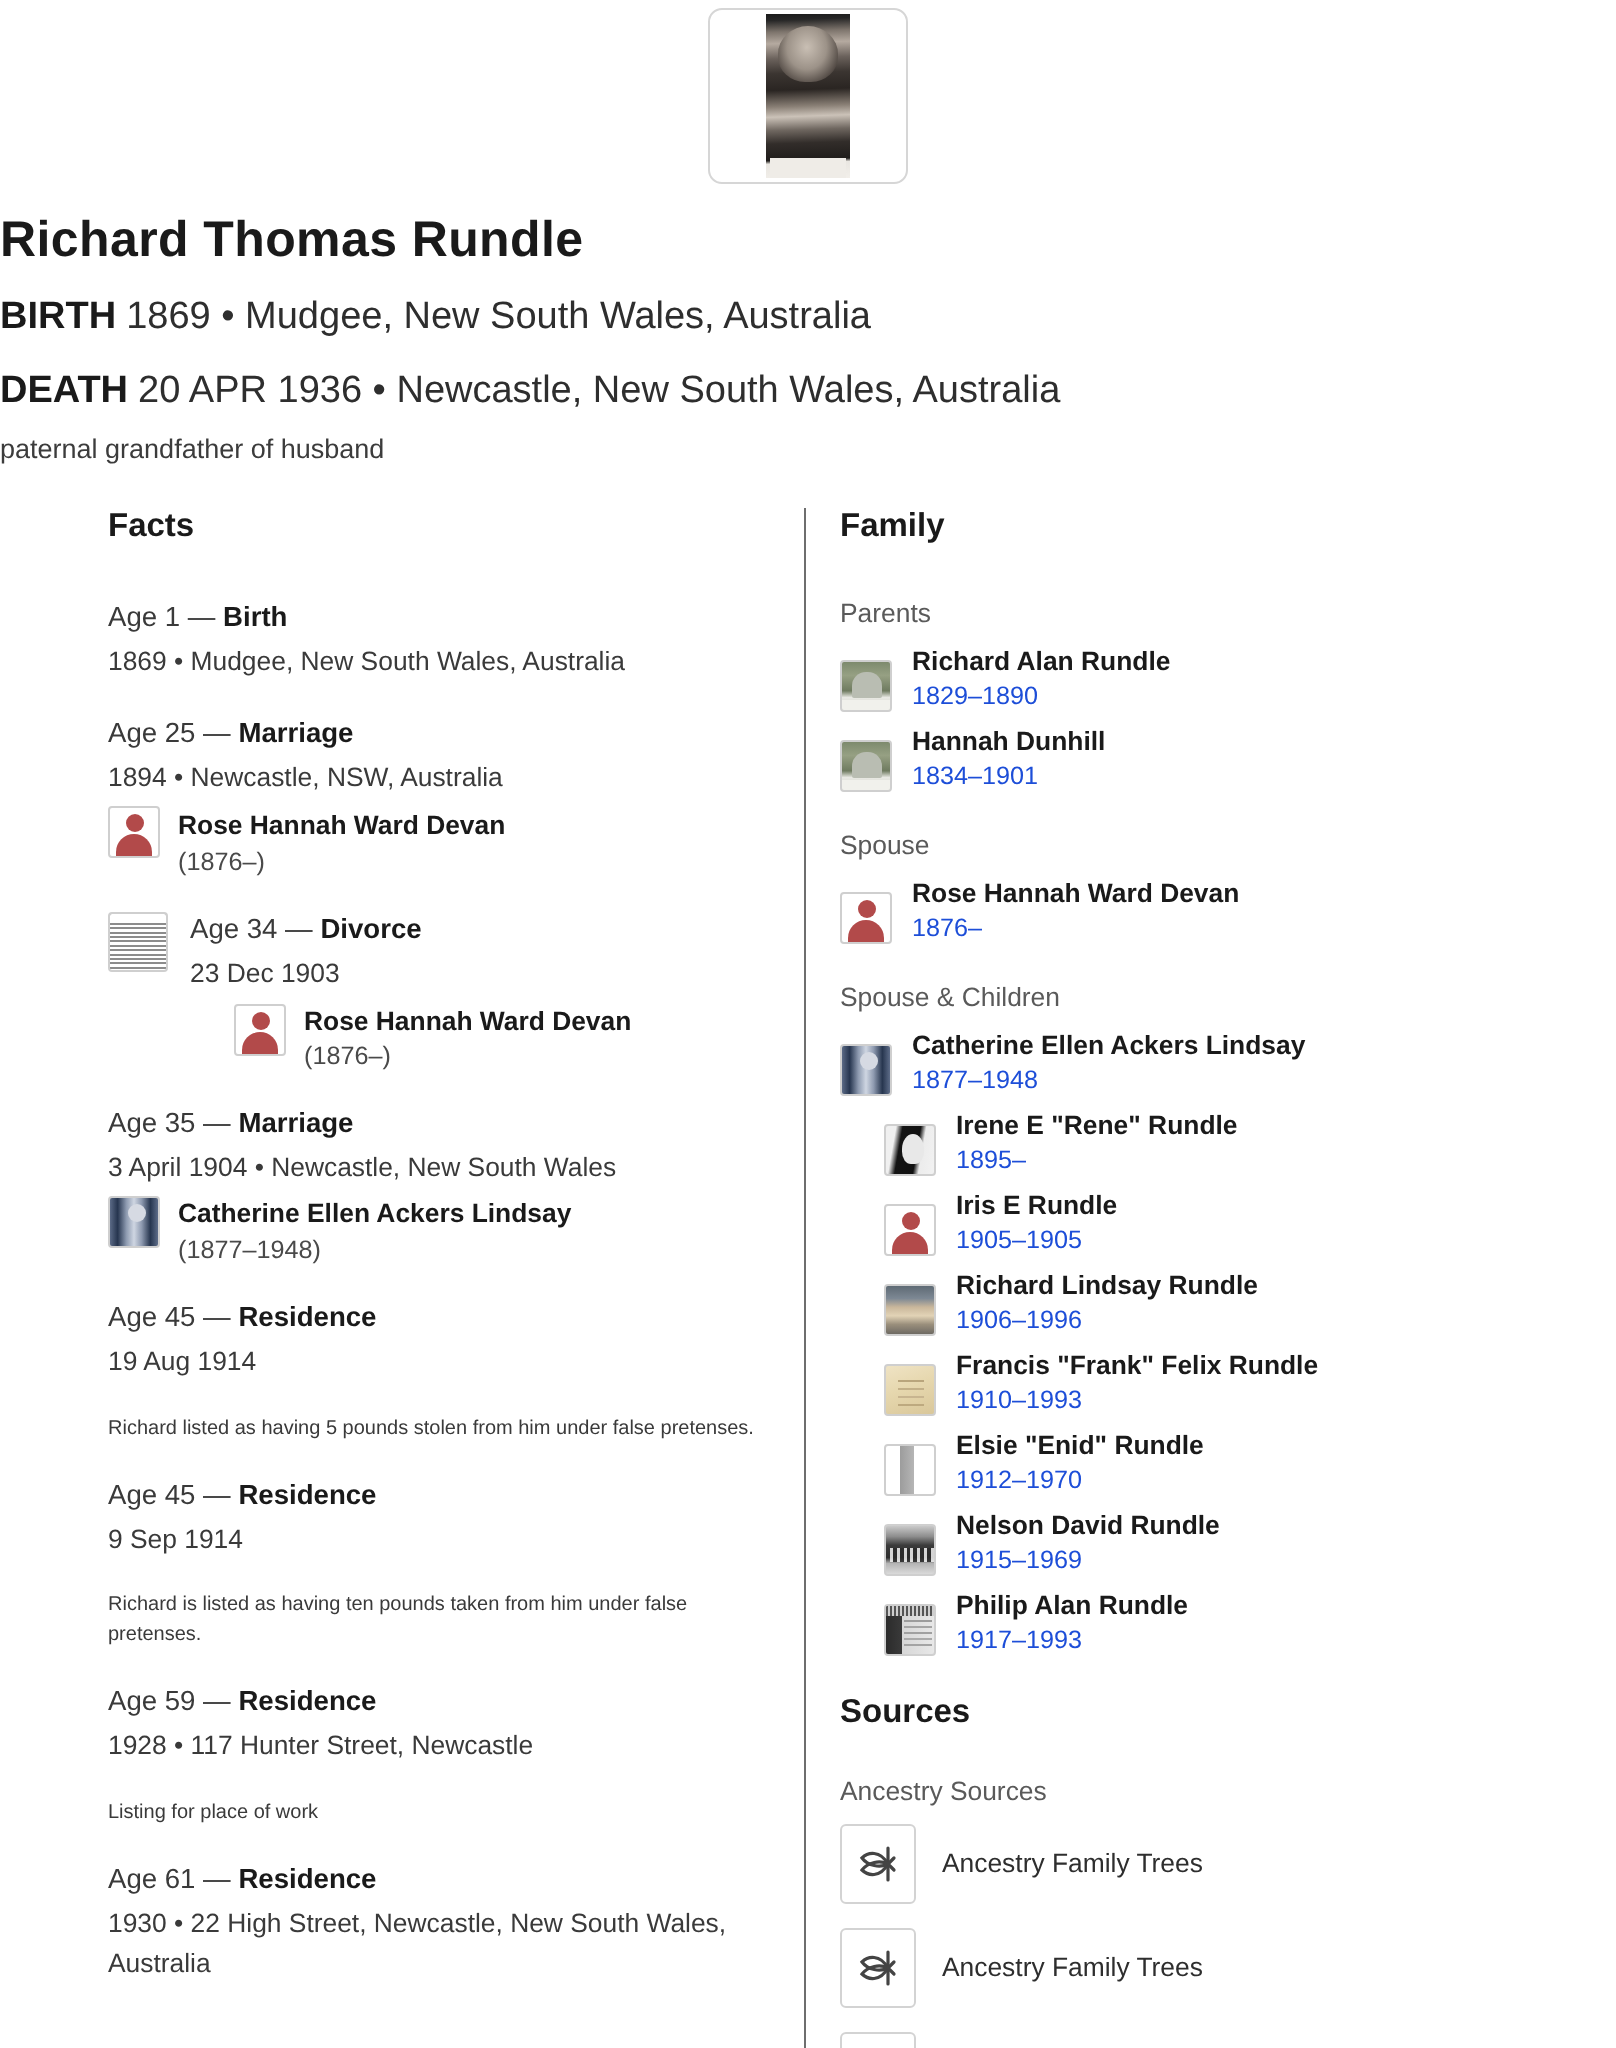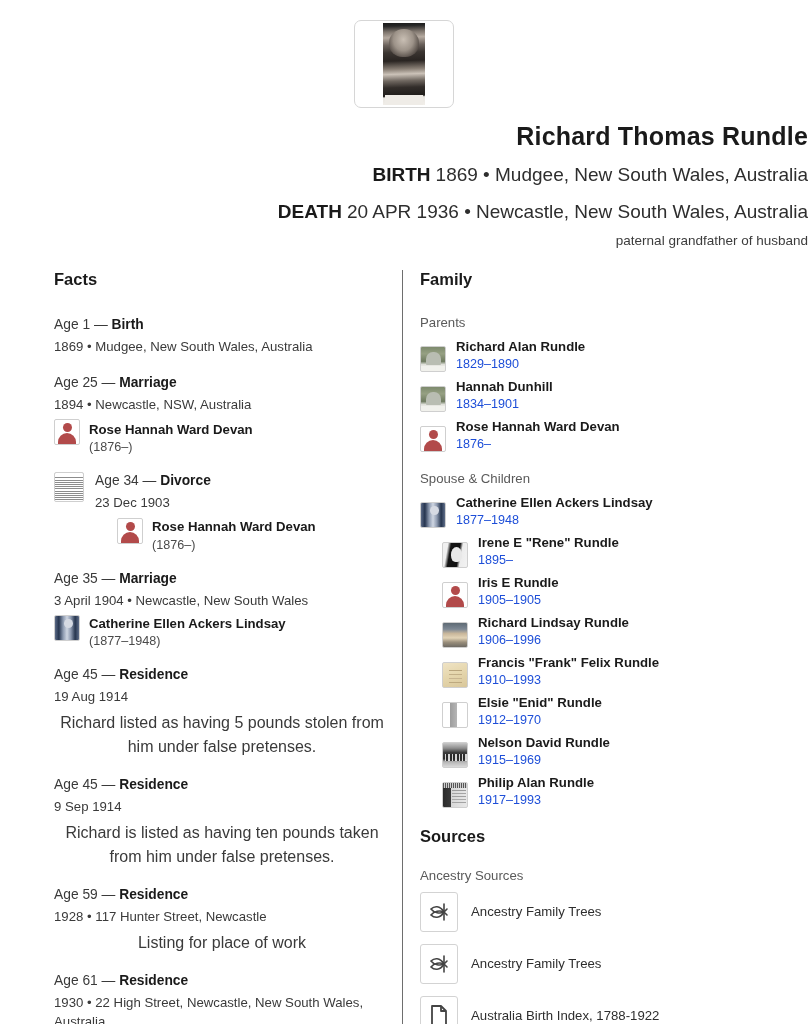--- a/index.html
+++ b/index.html
@@ -12,22 +12,22 @@
     width: 808px;
     height: 1024px;
     font-family: "Liberation Sans", sans-serif;
     color: #333333;
     overflow: hidden;
     position: relative;
   }
 
   
   .header {
-    padding-top: 20px;
-    text-align: right;
+    padding-top: 4px;
+    text-align: left;
   }
   .portrait-frame {
     width: 100px;
     height: 88px;
     margin: 0 auto;
     border: 1px solid #d6d6d6;
     border-radius: 7px;
     background: #ffffff;
     display: flex;
     align-items: center;
@@ -129,25 +129,24 @@
     font-weight: bold;
     color: #1a1a1a;
   }
   .fact-line {
     font-size: 13.2px;
     color: #3a3a3a;
     line-height: 1.5;
     margin-top: 2px;
   }
   .fact-note {
-    font-size: 16px;
+    font-size: 10px;
     color: #3a3a3a;
     line-height: 1.5;
-    margin-top: 4px;
-    text-align: center;
+    margin-top: 16px;
   }
 
   
   .chip {
     display: flex;
     align-items: flex-start;
     margin-top: 4px;
   }
   .chip .thumb { margin-right: 9px; flex: 0 0 auto; }
   .chip-text { padding-top: 1px; }
@@ -457,20 +456,21 @@
     </div>
 
     <div class="fam-row">
       <span class="thumb av-grave"></span>
       <span>
         <span class="fam-name" style="display:block">Hannah Dunhill</span>
         <span class="fam-dates" style="display:block">1834–1901</span>
       </span>
     </div>
 
+    <div class="sub-head spaced">Spouse</div>
 
     <div class="fam-row">
       <span class="thumb av-sil"></span>
       <span>
         <span class="fam-name" style="display:block">Rose Hannah Ward Devan</span>
         <span class="fam-dates" style="display:block">1876–</span>
       </span>
     </div>
 
     <div class="sub-head spaced">Spouse &amp; Children</div>

